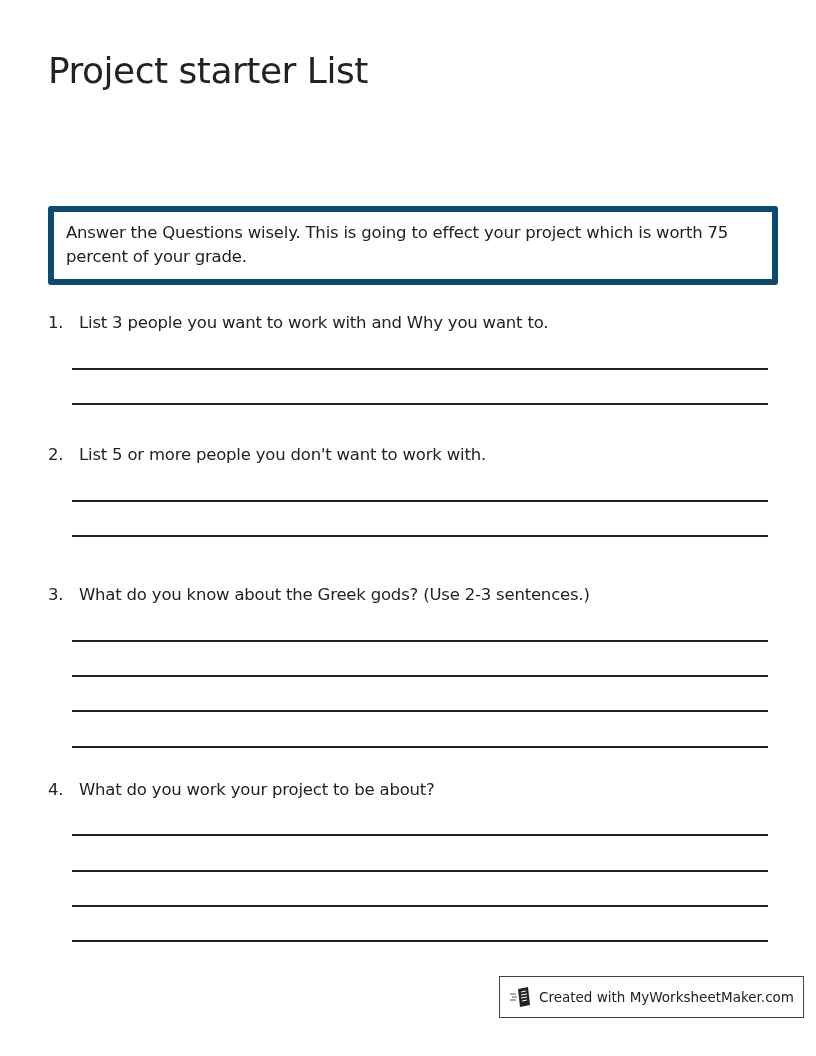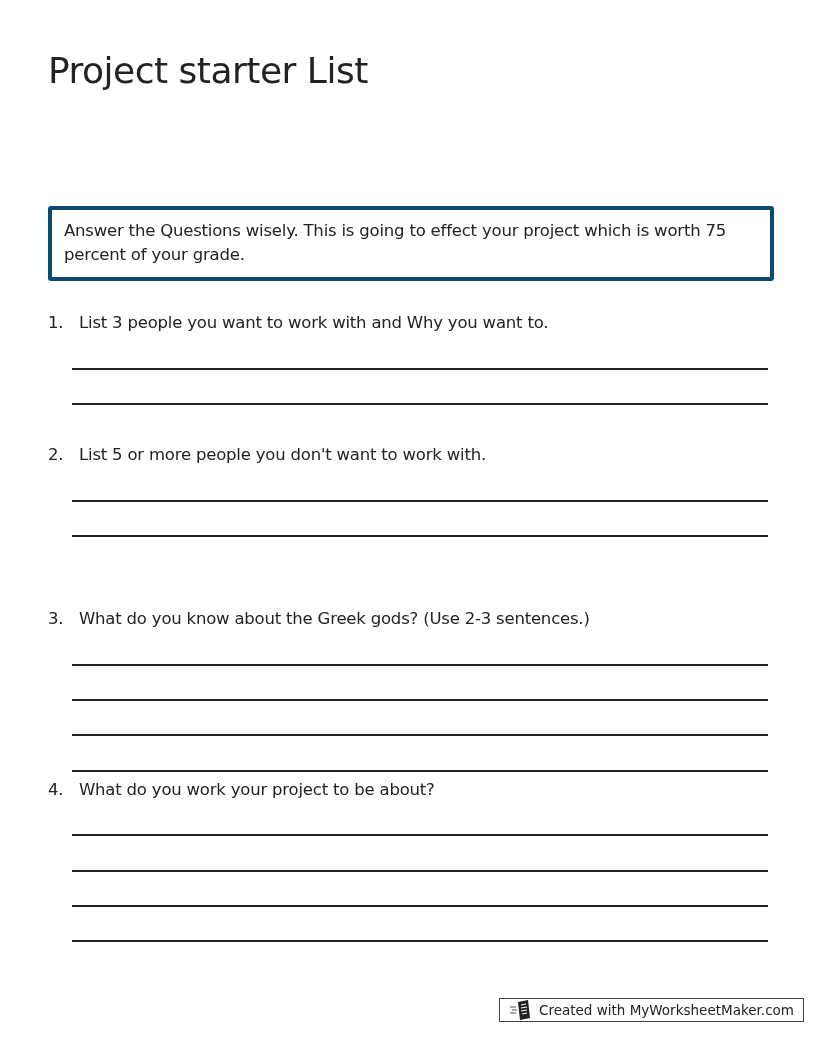--- a/index.html
+++ b/index.html
@@ -20,37 +20,37 @@
       position: absolute; right: 200px; top: 3px;
       font-family: "Liberation Serif", serif; font-size: 16px; color: #222;
       text-align: right; white-space: nowrap;
     }
     .hf-line {
       position: absolute; left: 87px; width: 191px; top: 26px;
       border-bottom: 1.5px solid #333;
     }
     .instructions {
       position: absolute; left: 48px; top: 206px; width: 694px;
-      border: 4px solid #0c4a6e; border-radius: 3px;
+      border: 6px solid #0c4a6e; border-radius: 3px;
       padding: 9px 12px 10px 12px;
       font-size: 16.5px; line-height: 24px; color: #222;
       letter-spacing: -0.2px;
     }
     .question { position: absolute; left: 48px; width: 720px; }
     .q-text {
       font-size: 16.5px; color: #222; letter-spacing: -0.2px;
       height: 22px; line-height: 22px; white-space: nowrap;
     }
     .q-num { display: inline-block; width: 31px; }
     .ans-line {
       position: absolute; left: 24px; width: 696px;
       border-bottom: 2px solid #222;
     }
     .footer {
-      position: absolute; left: 499px; top: 998px; width: 305px; height: 24px;
+      position: absolute; left: 499px; top: 976px; width: 305px; height: 42px;
       border: 1px solid #444; box-sizing: border-box;
       display: flex; align-items: center; justify-content: center; gap: 6px;
       font-size: 13.5px; color: #222;
     }
     .footer svg { display: block; }
   </style>
 </head>
 <body>
 
 <div class="title">Project starter List</div>
@@ -69,21 +69,21 @@
 </div>
 
 <div class="question" style="top:444px;">
   <div class="q-text">
     <span class="q-num">2.</span><span>List 5 or more people you don't want to work with.</span>
   </div>
   <div class="ans-line" style="top:56px;"></div>
   <div class="ans-line" style="top:91px;"></div>
 </div>
 
-<div class="question" style="top:608px;">
+<div class="question" style="top:584px;">
   <div class="q-text">
     <span class="q-num">3.</span><span>What do you know about the Greek gods? (Use 2-3 sentences.)</span>
   </div>
   <div class="ans-line" style="top:56px;"></div>
   <div class="ans-line" style="top:91px;"></div>
   <div class="ans-line" style="top:126px;"></div>
   <div class="ans-line" style="top:162px;"></div>
 </div>
 
 <div class="question" style="top:779px;">

